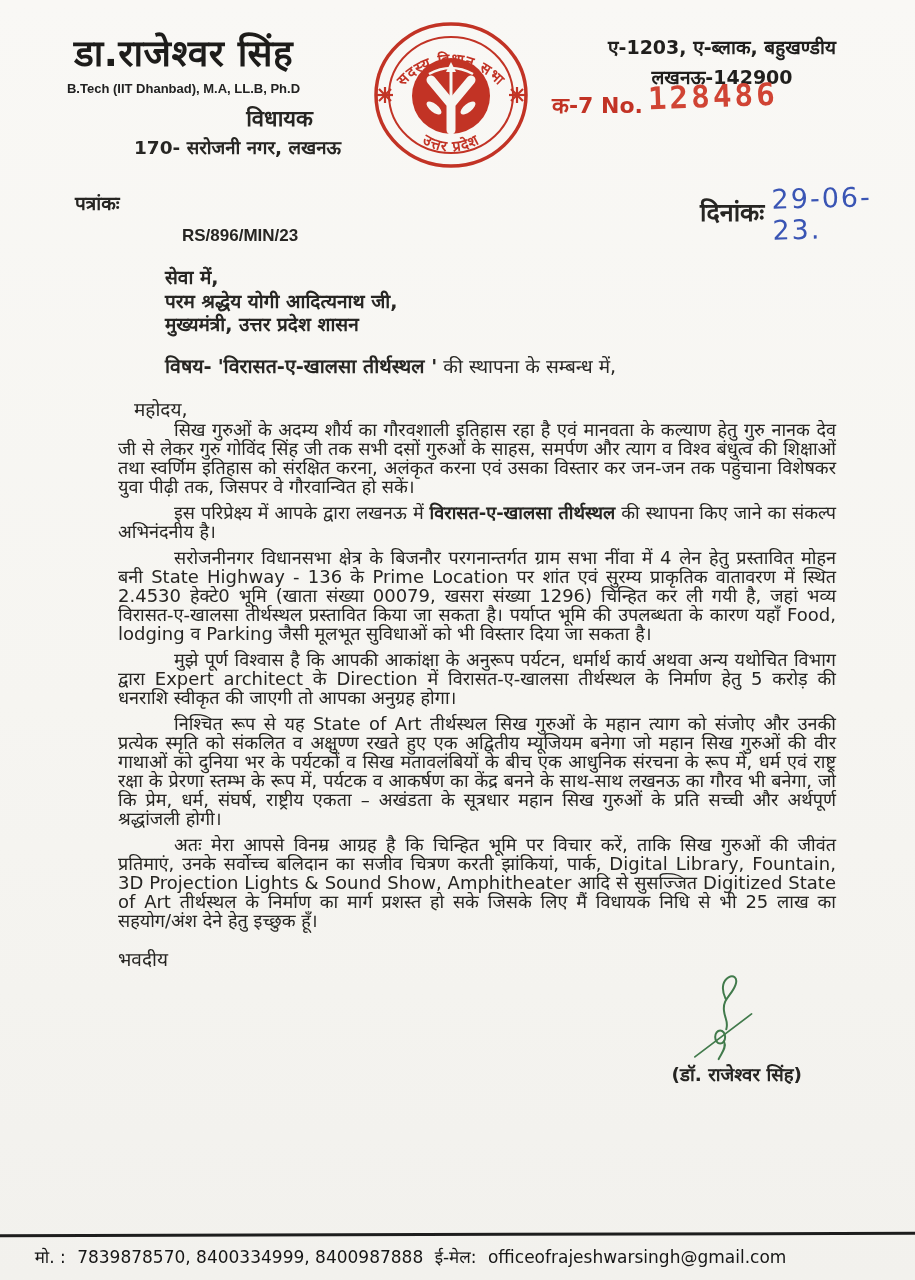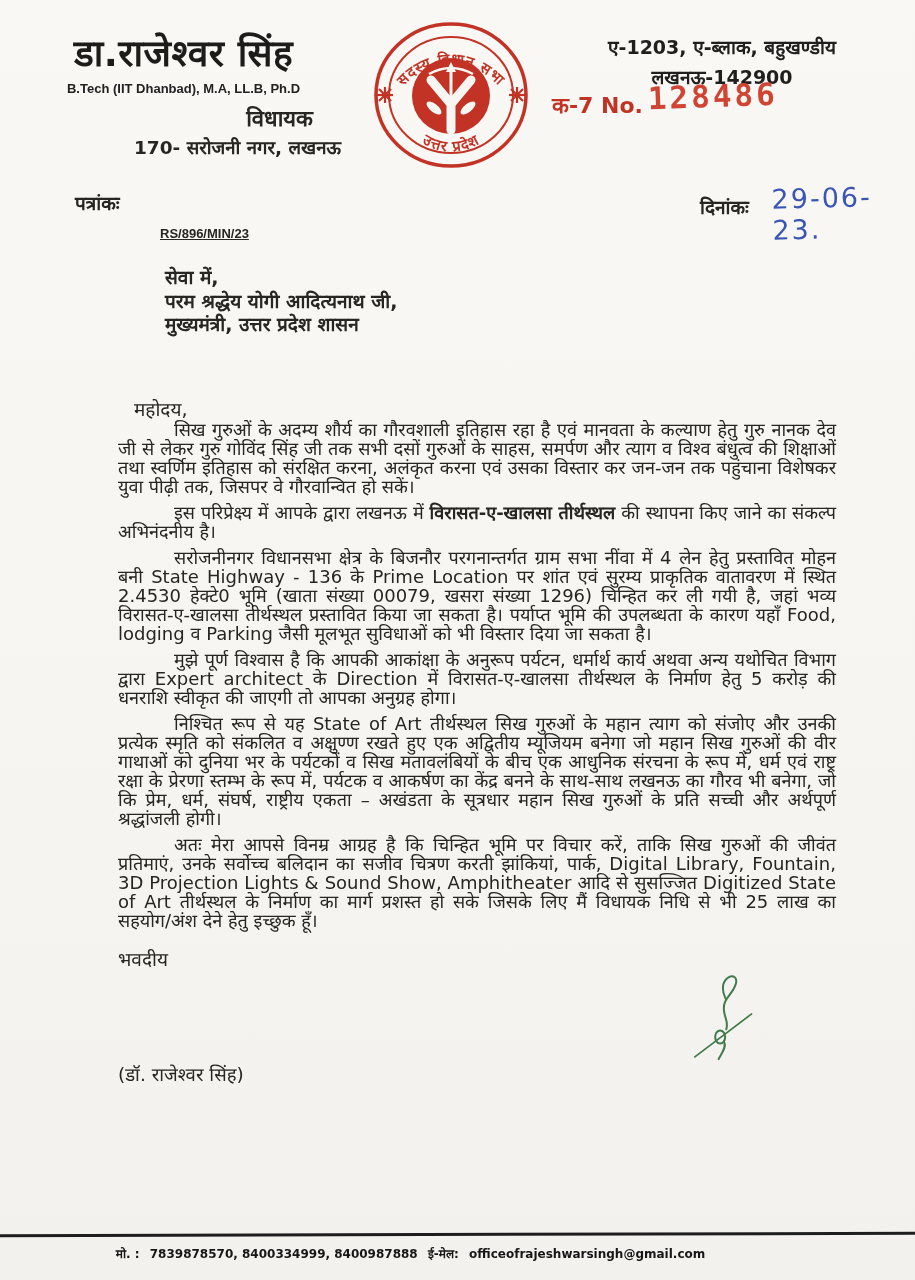--- a/index.html
+++ b/index.html
@@ -21,42 +21,42 @@
   .emblem { position:absolute; left:372px; top:20px; width:158px; height:150px; }
 
   .h-right { position:absolute; right:8px; top:32px; width:370px; text-align:center; font-size:19px; font-weight:bold; line-height:30px; color:#201f1d; }
 
   .serial { position:absolute; left:552px; top:84px; white-space:nowrap; }
   .serial-prefix { font-size:22px; font-weight:bold; color:#c23325; }
   .serial-number { display:inline-block; font-family:"DejaVu Sans Mono",monospace; font-size:31px; font-weight:bold; color:#d04434; letter-spacing:3px; transform:rotate(-2deg) translateY(-6px); }
 
   
   .ref-label { position:absolute; left:75px; top:190px; font-size:19px; font-weight:bold; }
-  .ref-number { position:absolute; left:160px; top:226px; font-family:"Liberation Sans","DejaVu Sans",sans-serif; font-size:13px; font-weight:bold;text-decoration:underline; }
-  .date-label { position:absolute; left:700px; top:194px; font-size:19px; font-weight:bold; }
+  .ref-number { position:absolute; left:182px; top:226px; font-family:"Liberation Sans","DejaVu Sans",sans-serif; font-size:17px; font-weight:bold; }
+  .date-label { position:absolute; left:700px; top:194px; font-size:25px; font-weight:bold; }
   .date-value { position:absolute; left:772px; top:182px; font-size:27px; color:#3a55b4; letter-spacing:2px; transform:rotate(-1.5deg); }
 
   
   .recipient { position:absolute; left:165px; top:266px; font-size:19px; font-weight:bold; line-height:23.5px; }
   .subject { position:absolute; left:165px; top:352px; font-size:19px; }
   .subject b { font-size:19.5px; }
   .salutation { position:absolute; left:118px; top:396px; font-size:19px;margin-left:16px; }
 
   
   .letter-body { position:absolute; left:118px; top:420px; width:718px; font-size:18px; line-height:19px; text-align:justify; color:#262522; }
   .letter-body p { text-indent:56px; margin-bottom:7px; }
   .letter-body b { font-weight:bold; }
 
   .closing { text-align:left; padding-right:74px; font-size:19px; margin-top:20px; }
   .sig-wrap { display:flex; justify-content:flex-end; padding-right:64px; margin-top:2px; }
-  .signer { padding-right:34px; font-size:18.5px; margin-top:2px; }
+  .signer { text-align:right; padding-right:34px; font-size:18.5px; margin-top:2px;font-weight:bold; }
 
   
   .footer-rule { position:absolute; left:0; top:1233px; width:915px; height:3px; background:#1d1d1d; transform:rotate(-0.15deg); }
-  .footer { position:absolute; left:0; top:1245px; width:821px; text-align:center; font-size:12px; font-weight:bold; color:#161616; }
+  .footer { position:absolute; left:0; top:1245px; width:821px; text-align:center; font-size:17px; font-weight:normal; color:#161616; }
   .footer span { margin:0 3px; }
 </style>
 </head>
 <body>
 
 <div class="page">
 
   <div class="h-left">
     <div class="h-name">डा.राजेश्वर सिंह</div>
     <div class="h-quals">B.Tech (IIT Dhanbad), M.A, LL.B, Ph.D</div>
@@ -116,20 +116,24 @@
   <div class="ref-number">RS/896/MIN/23</div>
   <div class="date-label">दिनांकः</div>
   <div class="date-value">29-06-23.</div>
 
   <div class="recipient">
     <div>सेवा में,</div>
     <div>परम श्रद्धेय योगी आदित्यनाथ जी,</div>
     <div>मुख्यमंत्री, उत्तर प्रदेश शासन</div>
   </div>
 
+  <div class="subject">
+    <b>विषय-</b>
+    <b>'विरासत-ए-खालसा तीर्थस्थल '</b><span> की स्थापना के सम्बन्ध में,</span>
+  </div>
 
   <div class="salutation">महोदय,</div>
 
   <div class="letter-body">
     <p><span>सिख गुरुओं के अदम्य शौर्य का गौरवशाली इतिहास रहा है एवं मानवता के कल्याण हेतु गुरु नानक देव जी से लेकर गुरु गोविंद सिंह जी तक सभी दसों गुरुओं के साहस,  समर्पण और त्याग व विश्व बंधुत्व की शिक्षाओं तथा स्वर्णिम इतिहास को संरक्षित करना, अलंकृत करना एवं उसका विस्तार कर जन-जन तक पहुंचाना विशेषकर युवा पीढ़ी तक, जिसपर वे गौरवान्वित हो सकें।</span></p>
     <p><span>इस परिप्रेक्ष्य में आपके द्वारा लखनऊ में </span><b>विरासत-ए-खालसा तीर्थस्थल</b><span> की स्थापना किए जाने का संकल्प अभिनंदनीय है।</span></p>
     <p><span>सरोजनीनगर विधानसभा क्षेत्र के बिजनौर परगनान्तर्गत ग्राम सभा नींवा में 4 लेन हेतु प्रस्तावित मोहन बनी State Highway - 136 के Prime Location पर शांत एवं सुरम्य प्राकृतिक वातावरण में स्थित 2.4530 हेक्टे0 भूमि (खाता संख्या 00079, खसरा संख्या 1296) चिन्हित कर ली गयी है, जहां भव्य विरासत-ए-खालसा तीर्थस्थल प्रस्तावित किया जा सकता है। पर्याप्त भूमि की उपलब्धता के कारण यहाँ Food, lodging व Parking जैसी मूलभूत सुविधाओं को भी विस्तार दिया जा सकता है।</span></p>
     <p><span>मुझे पूर्ण विश्वास है कि आपकी आकांक्षा के अनुरूप पर्यटन, धर्मार्थ कार्य अथवा अन्य यथोचित विभाग द्वारा Expert architect के Direction में विरासत-ए-खालसा तीर्थस्थल के निर्माण हेतु 5 करोड़ की धनराशि स्वीकृत की जाएगी तो आपका अनुग्रह होगा।</span></p>
     <p><span>निश्चित रूप से यह State of Art तीर्थस्थल सिख गुरुओं के महान त्याग को संजोए और उनकी प्रत्येक स्मृति को संकलित व अक्षुण्ण रखते हुए एक अद्वितीय म्यूजियम बनेगा जो महान सिख गुरुओं की वीर गाथाओं को दुनिया भर के पर्यटकों व सिख मतावलंबियों के बीच एक आधुनिक संरचना के रूप में, धर्म एवं राष्ट्र रक्षा के प्रेरणा स्तम्भ के रूप में, पर्यटक व आकर्षण का केंद्र बनने के साथ-साथ लखनऊ का गौरव भी बनेगा, जो कि प्रेम, धर्म, संघर्ष, राष्ट्रीय एकता – अखंडता के सूत्रधार महान सिख गुरुओं के प्रति सच्ची और अर्थपूर्ण श्रद्धांजली होगी।</span></p>
     <p><span>अतः मेरा आपसे विनम्र आग्रह है कि चिन्हित भूमि पर विचार करें, ताकि सिख गुरुओं की जीवंत प्रतिमाएं, उनके  सर्वोच्च बलिदान का सजीव चित्रण करती झांकियां, पार्क, Digital Library, Fountain, 3D Projection Lights &amp; Sound Show, Amphitheater आदि से सुसज्जित Digitized State of Art तीर्थस्थल के निर्माण का मार्ग प्रशस्त हो सके जिसके लिए मैं विधायक निधि से भी 25 लाख का सहयोग/अंश देने हेतु इच्छुक हूँ।</span></p>

